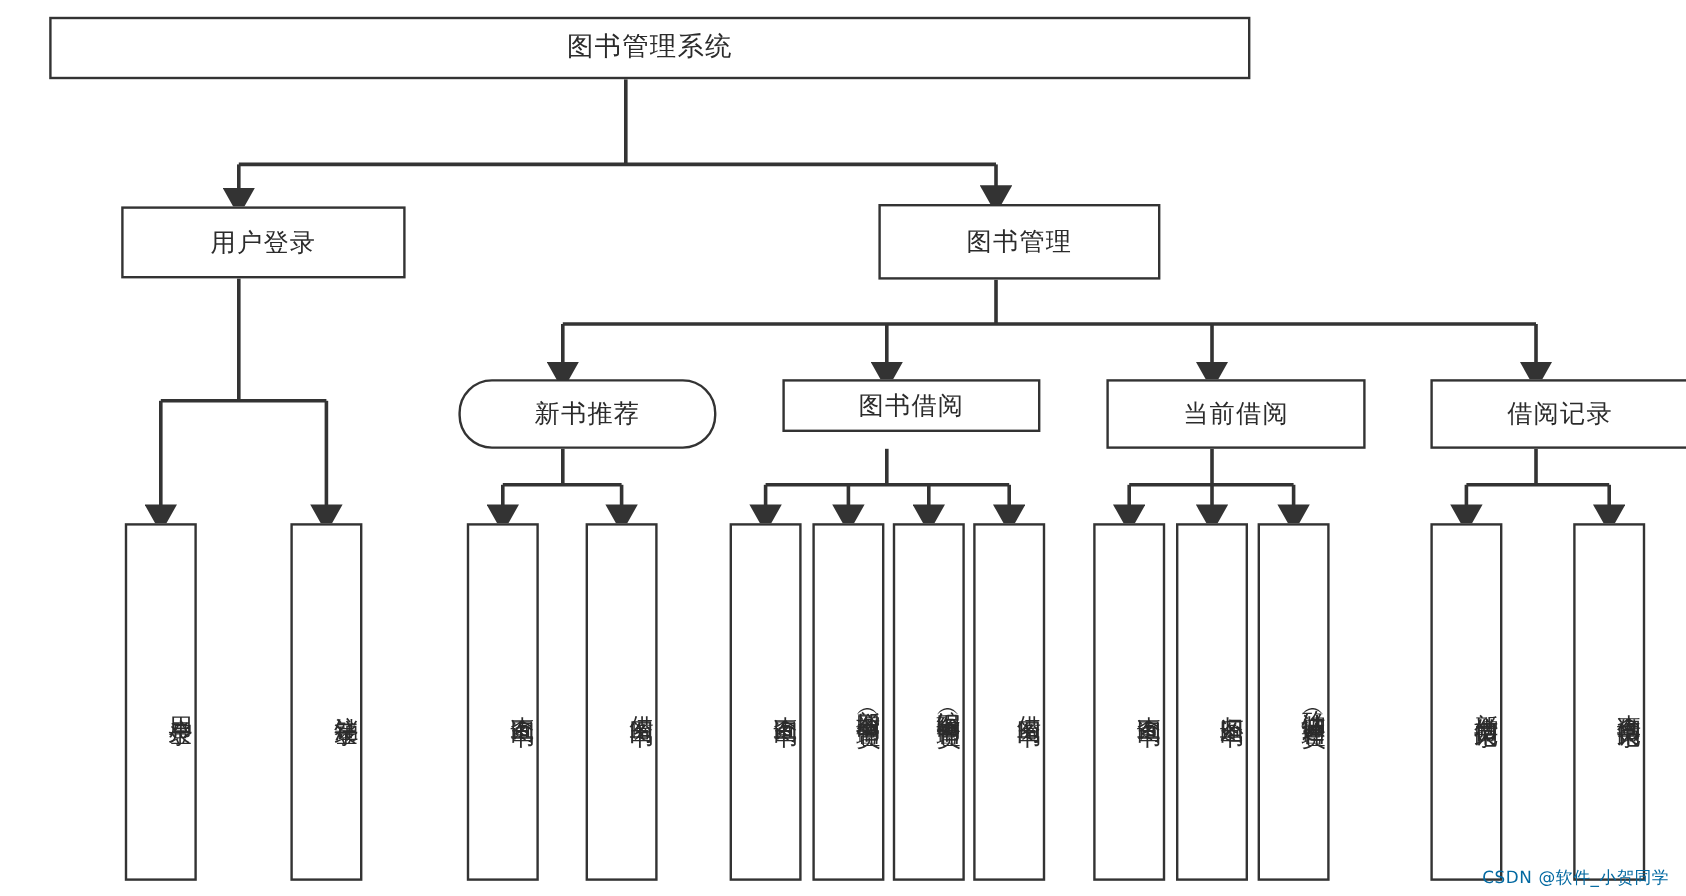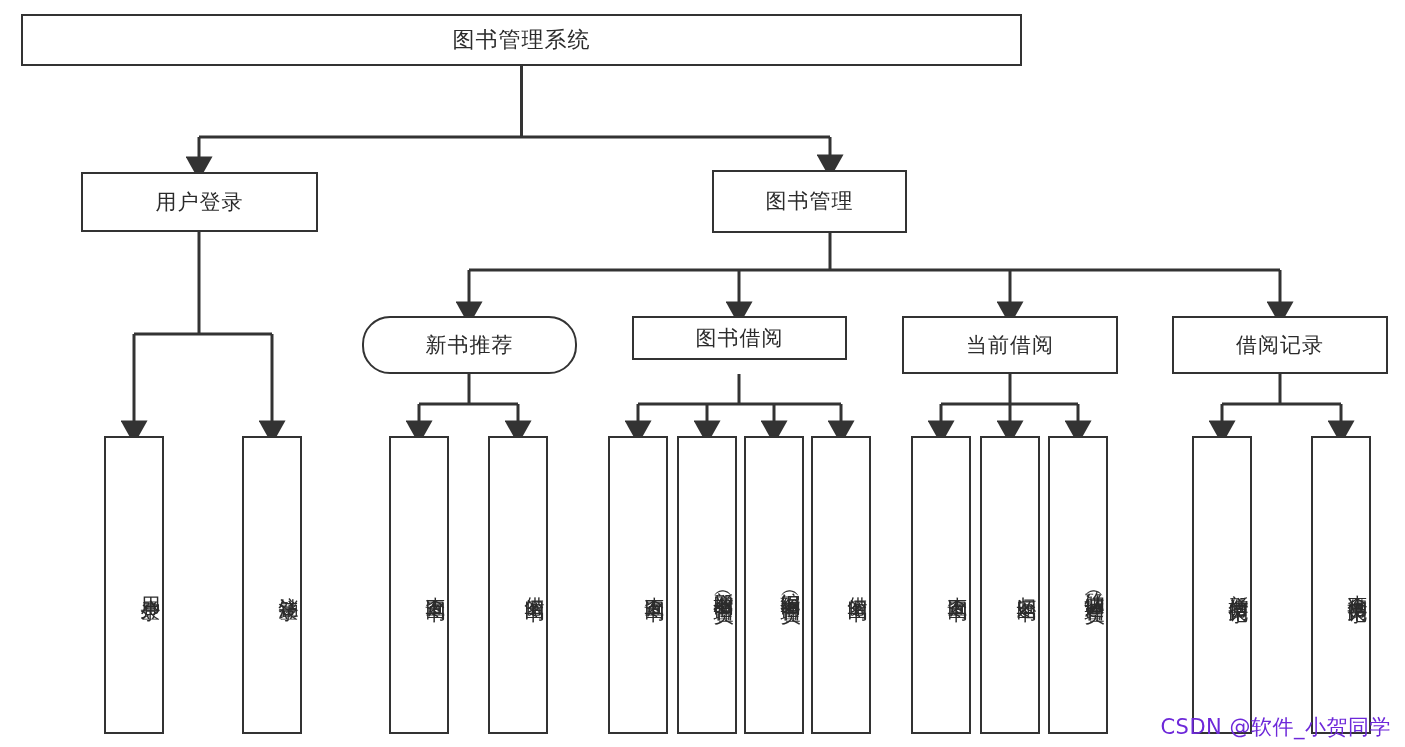--- a/index.html
+++ b/index.html
@@ -34,20 +34,21 @@
     display: flex;
     align-items: center;
     justify-content: center;
     color: #2b2b2b;
     line-height: 1.18;
     text-align: center;
   }
   .node.h {
     font-size: 21px;
     letter-spacing: 1px;
+    margin-left: 20px;
   }
   .node.v {
     writing-mode: vertical-rl;
     text-orientation: upright;
     font-size: 20px;
     padding-top: 10px;
     padding-bottom: 10px;
     align-items: flex-start;
     justify-content: center;
     letter-spacing: 2px;
@@ -58,22 +59,22 @@
     display: block;
     white-space: normal;
   }
   #root-node {
     font-size: 22px;
   }
   #watermark {
     position: absolute;
     right: 14px;
     bottom: 6px;
-    font-size: 21px;
-    color: #6d28d9;
+    font-size: 14px;
+    color: #0369a1;
     letter-spacing: 0.5px;
     white-space: nowrap;
   }
 </style>
 </head>
 <body>
 
 <div id="diagram-root">
 
   <svg id="edge-layer" width="1405" height="747" viewBox="0 0 1405 747">
@@ -127,21 +128,21 @@
   </svg>
 
   <div class="node h" id="root-node" style="left:21px; top:14px; width:1001px; height:52px;">
     <span>图书管理系统</span>
   </div>
 
   <div class="node h" style="left:81px; top:172px; width:237px; height:60px;">
     <span>用户登录</span>
   </div>
 
-  <div class="node h" style="left:712px; top:170px; width:195px; height:63px;">
+  <div class="node h" style="left:712px; top:170px; width:235px; height:63px;">
     <span>图书管理</span>
   </div>
 
   <div class="node h" style="left:362px; top:316px; width:215px; height:58px;border-radius:28px;">
     <span>新书推荐</span>
   </div>
 
   <div class="node h" style="left:632px; top:316px; width:215px; height:44px;">
     <span>图书借阅</span>
   </div>

